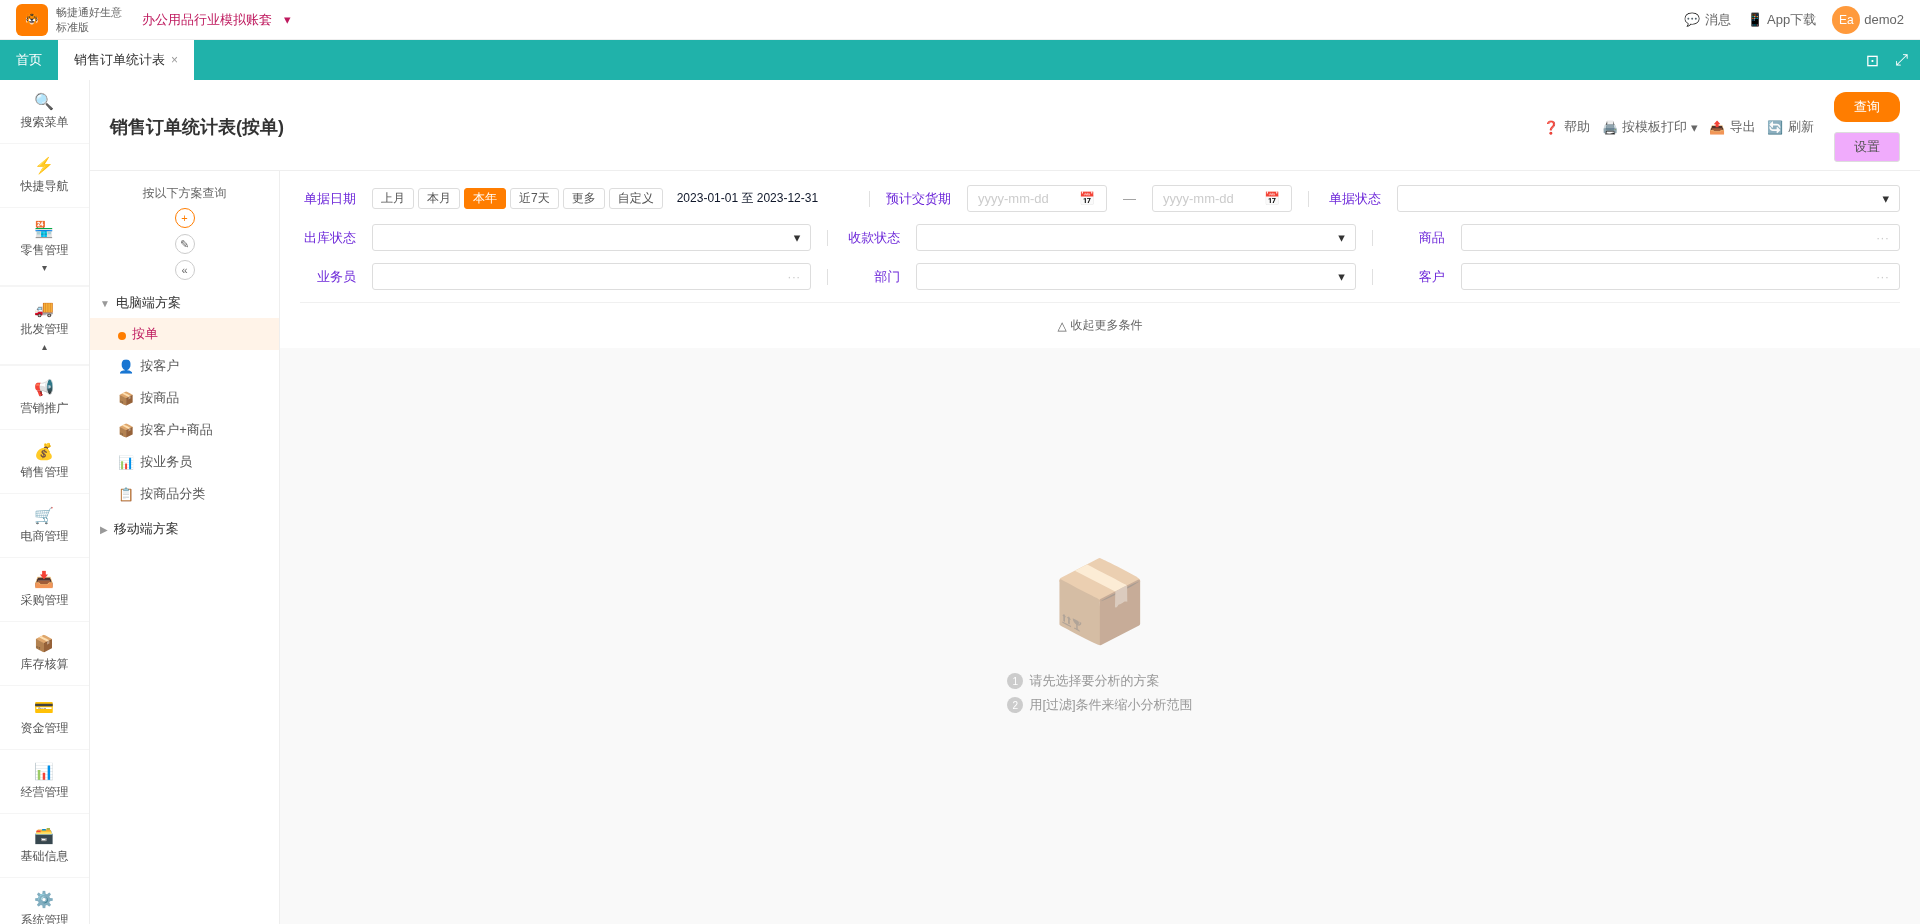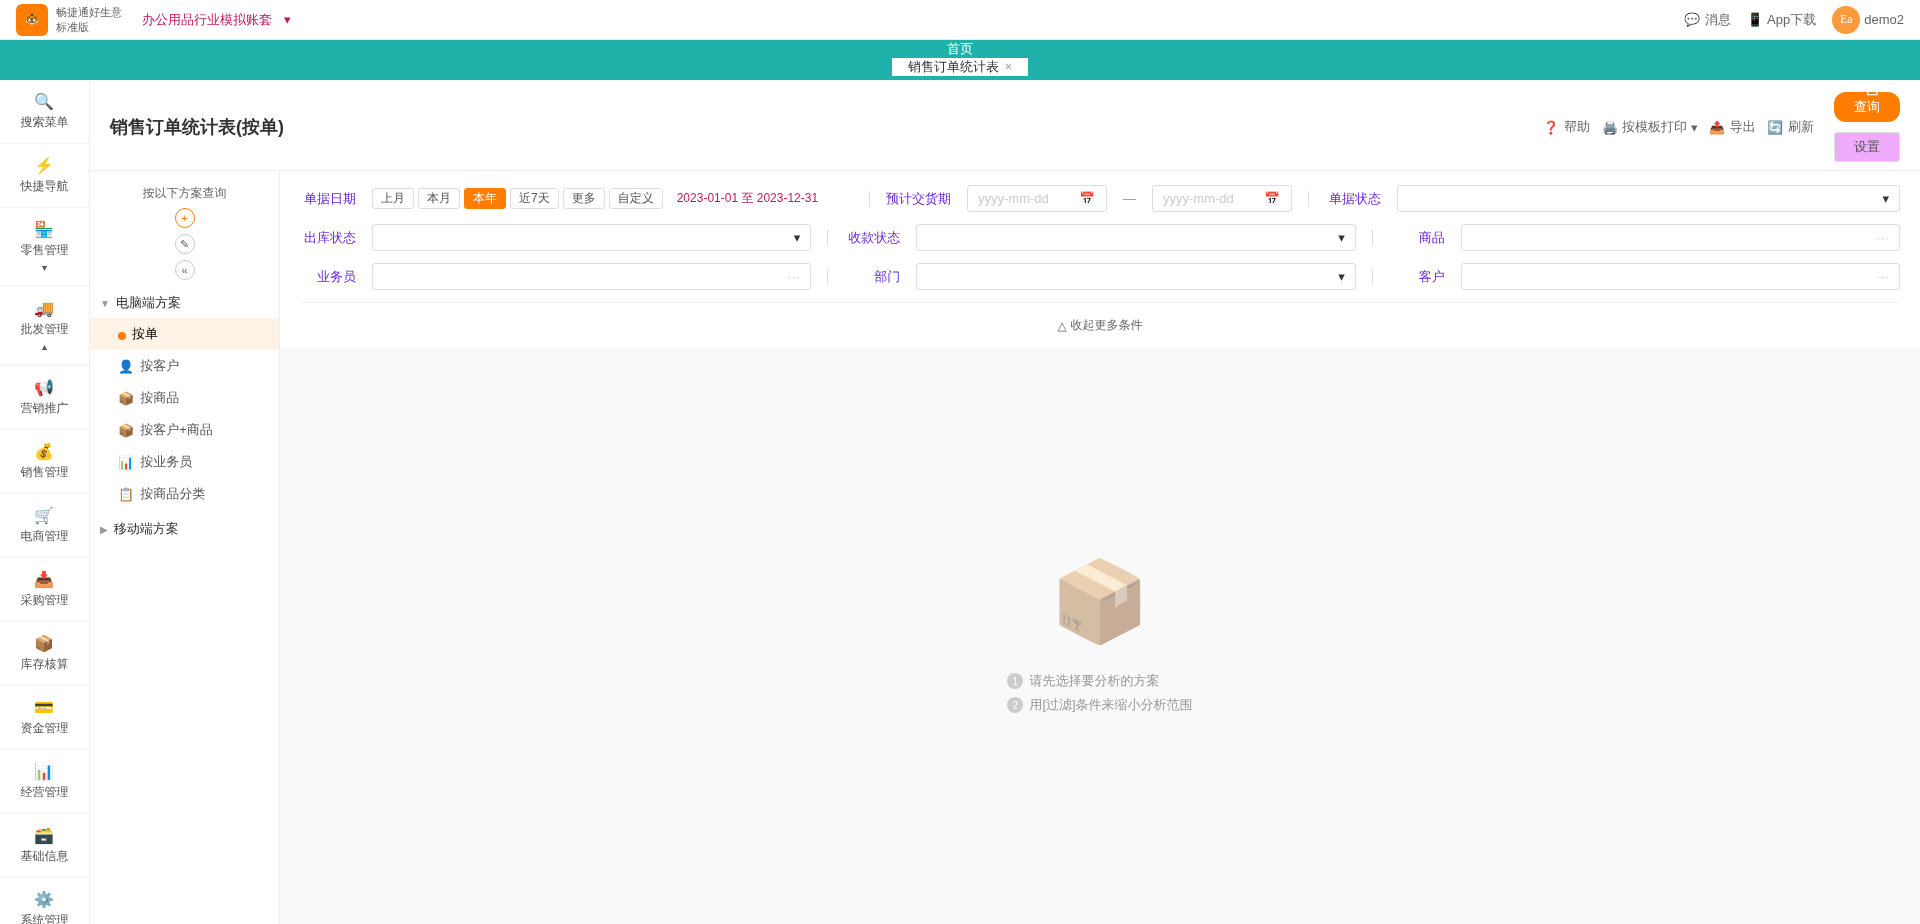--- a/index.html
+++ b/index.html
@@ -6,24 +6,24 @@
     body { font-family: "Microsoft YaHei", "PingFang SC", sans-serif; font-size: 13px; background: #f5f5f5; color: #333; height: 924px; overflow: hidden; display: flex; flex-direction: column; }
 
     
     .topbar { height: 40px; background: #fff; display: flex; align-items: center; padding: 0 16px; border-bottom: 1px solid #eee; justify-content: space-between; }
     .topbar-left { display: flex; align-items: center; gap: 8px; }
     .logo-icon { width: 32px; height: 32px; background: #ff7d00; border-radius: 6px; display: flex; align-items: center; justify-content: center; color: white; font-size: 14px; font-weight: bold; }
     .logo-text { font-size: 11px; color: #666; line-height: 1.3; }
     .company-selector { display: flex; align-items: center; gap: 12px; color: #be185d; font-size: 13px; cursor: pointer; margin-left: 12px; }
     .topbar-right { display: flex; align-items: center; gap: 16px; }
     .topbar-action { display: flex; align-items: center; gap: 4px; color: #666; font-size: 13px; cursor: pointer; }
-    .avatar { width: 28px; height: 28px; background: #ff9a3c; border-radius: 50%; display: flex; align-items: center; justify-content: center; color: white; font-size: 12px; font-family: Liberation Serif, serif; }
-
-    
-    .tabbar { height: 40px; background: #20b2aa; display: flex; align-items: center; padding: 0 0; position: relative; flex-direction: column; }
+    .avatar { width: 28px; height: 28px; background: #ff9a3c; border-radius: 50%; display: flex; align-items: center; justify-content: center; color: white; font-size: 12px; }
+
+    
+    .tabbar { height: 40px; background: #20b2aa; display: flex; align-items: center; padding: 0 0; position: relative; }
     .tab-home { padding: 0 16px; height: 100%; display: flex; align-items: center; color: white; font-size: 13px; cursor: pointer; }
     .tab-active { background: white; color: #333; height: 100%; padding: 0 16px; display: flex; align-items: center; gap: 6px; font-size: 13px; cursor: pointer; }
     .tab-close { color: #999; font-size: 12px; cursor: pointer; }
     .tabbar-right { margin-left: auto; display: flex; align-items: center; gap: 8px; padding-right: 8px; }
     .tabbar-btn { color: white; font-size: 16px; cursor: pointer; padding: 4px; }
 
     
     .main { display: flex; flex: 1; overflow: hidden; }
 
     
@@ -46,29 +46,29 @@
     .body-area { display: flex; flex: 1; overflow: hidden; }
 
     
     .scheme-panel { width: 190px; background: #fff; border-right: 1px solid #eee; padding: 10px 0; overflow-y: auto; }
     .scheme-toolbar { display: flex; align-items: center; padding: 4px 10px 8px; gap: 6px; flex-direction: column; }
     .scheme-toolbar-label { font-size: 12px; color: #666; flex: 1; }
     .scheme-group { margin-bottom: 4px; }
     .scheme-group-header { display: flex; align-items: center; gap: 6px; padding: 6px 10px; font-size: 13px; color: #333; cursor: pointer; }
     .scheme-group-header .arrow { font-size: 10px; color: #999; }
     .scheme-item { padding: 7px 10px 7px 28px; font-size: 13px; color: #555; cursor: pointer; display: flex; align-items: center; gap: 6px; }
-    .scheme-item.active { background: #fff3e8; color: #000000; align-items: flex-end; }
+    .scheme-item.active { background: #fff3e8; color: #be185d; align-items: flex-end; }
     .active-dot { width: 8px; height: 8px; background: #ff7d00; border-radius: 50%; display: inline-block; }
     .filter-row { display: flex; align-items: center; gap: 16px; margin-bottom: 12px; }
     .filter-label { font-size: 13px; color: #6d28d9; white-space: nowrap; min-width: 56px; text-align: right; }
     .filter-date-group { display: flex; align-items: center; gap: 6px; flex: 1; }
     .filter-date-btns { display: flex; align-items: center; gap: 4px; margin-right: 8px; }
     .date-btn { padding: 1px 8px; border: 1px solid #ddd; border-radius: 3px; background: white; color: #555; cursor: pointer; font-size: 12px; }
     .date-btn.active { background: #ff7d00; color: white; border-color: #ff7d00; }
-    .date-range-text { font-size: 12px; color: #be185d; }
+    .date-range-text { font-size: 12px; color: #0f172a; }
     .filter-select { border: 1px solid #ddd; border-radius: 3px; padding: 5px 10px; font-size: 13px; color: #333; flex: 1; outline: none; background: white; cursor: pointer; display: flex; align-items: center; justify-content: space-between; }
     .filter-select .placeholder { color: #999; }
     .filter-date-input { border: 1px solid #ddd; border-radius: 3px; padding: 5px 10px; font-size: 13px; color: #999; width: 140px; display: flex; align-items: center; justify-content: space-between; }
     .filter-dash { color: #999; }
     .collapse-btn { display: flex; align-items: center; justify-content: center; gap: 4px; color: #666; font-size: 12px; cursor: pointer; padding: 6px 0; }
 
     
     .result-area { flex: 1; display: flex; align-items: center; justify-content: center; flex-direction: column; background: #f9f9f9; }
     .empty-img { font-size: 80px; margin-bottom: 20px; opacity: 0.5; }
     .empty-tips { list-style: none; }

